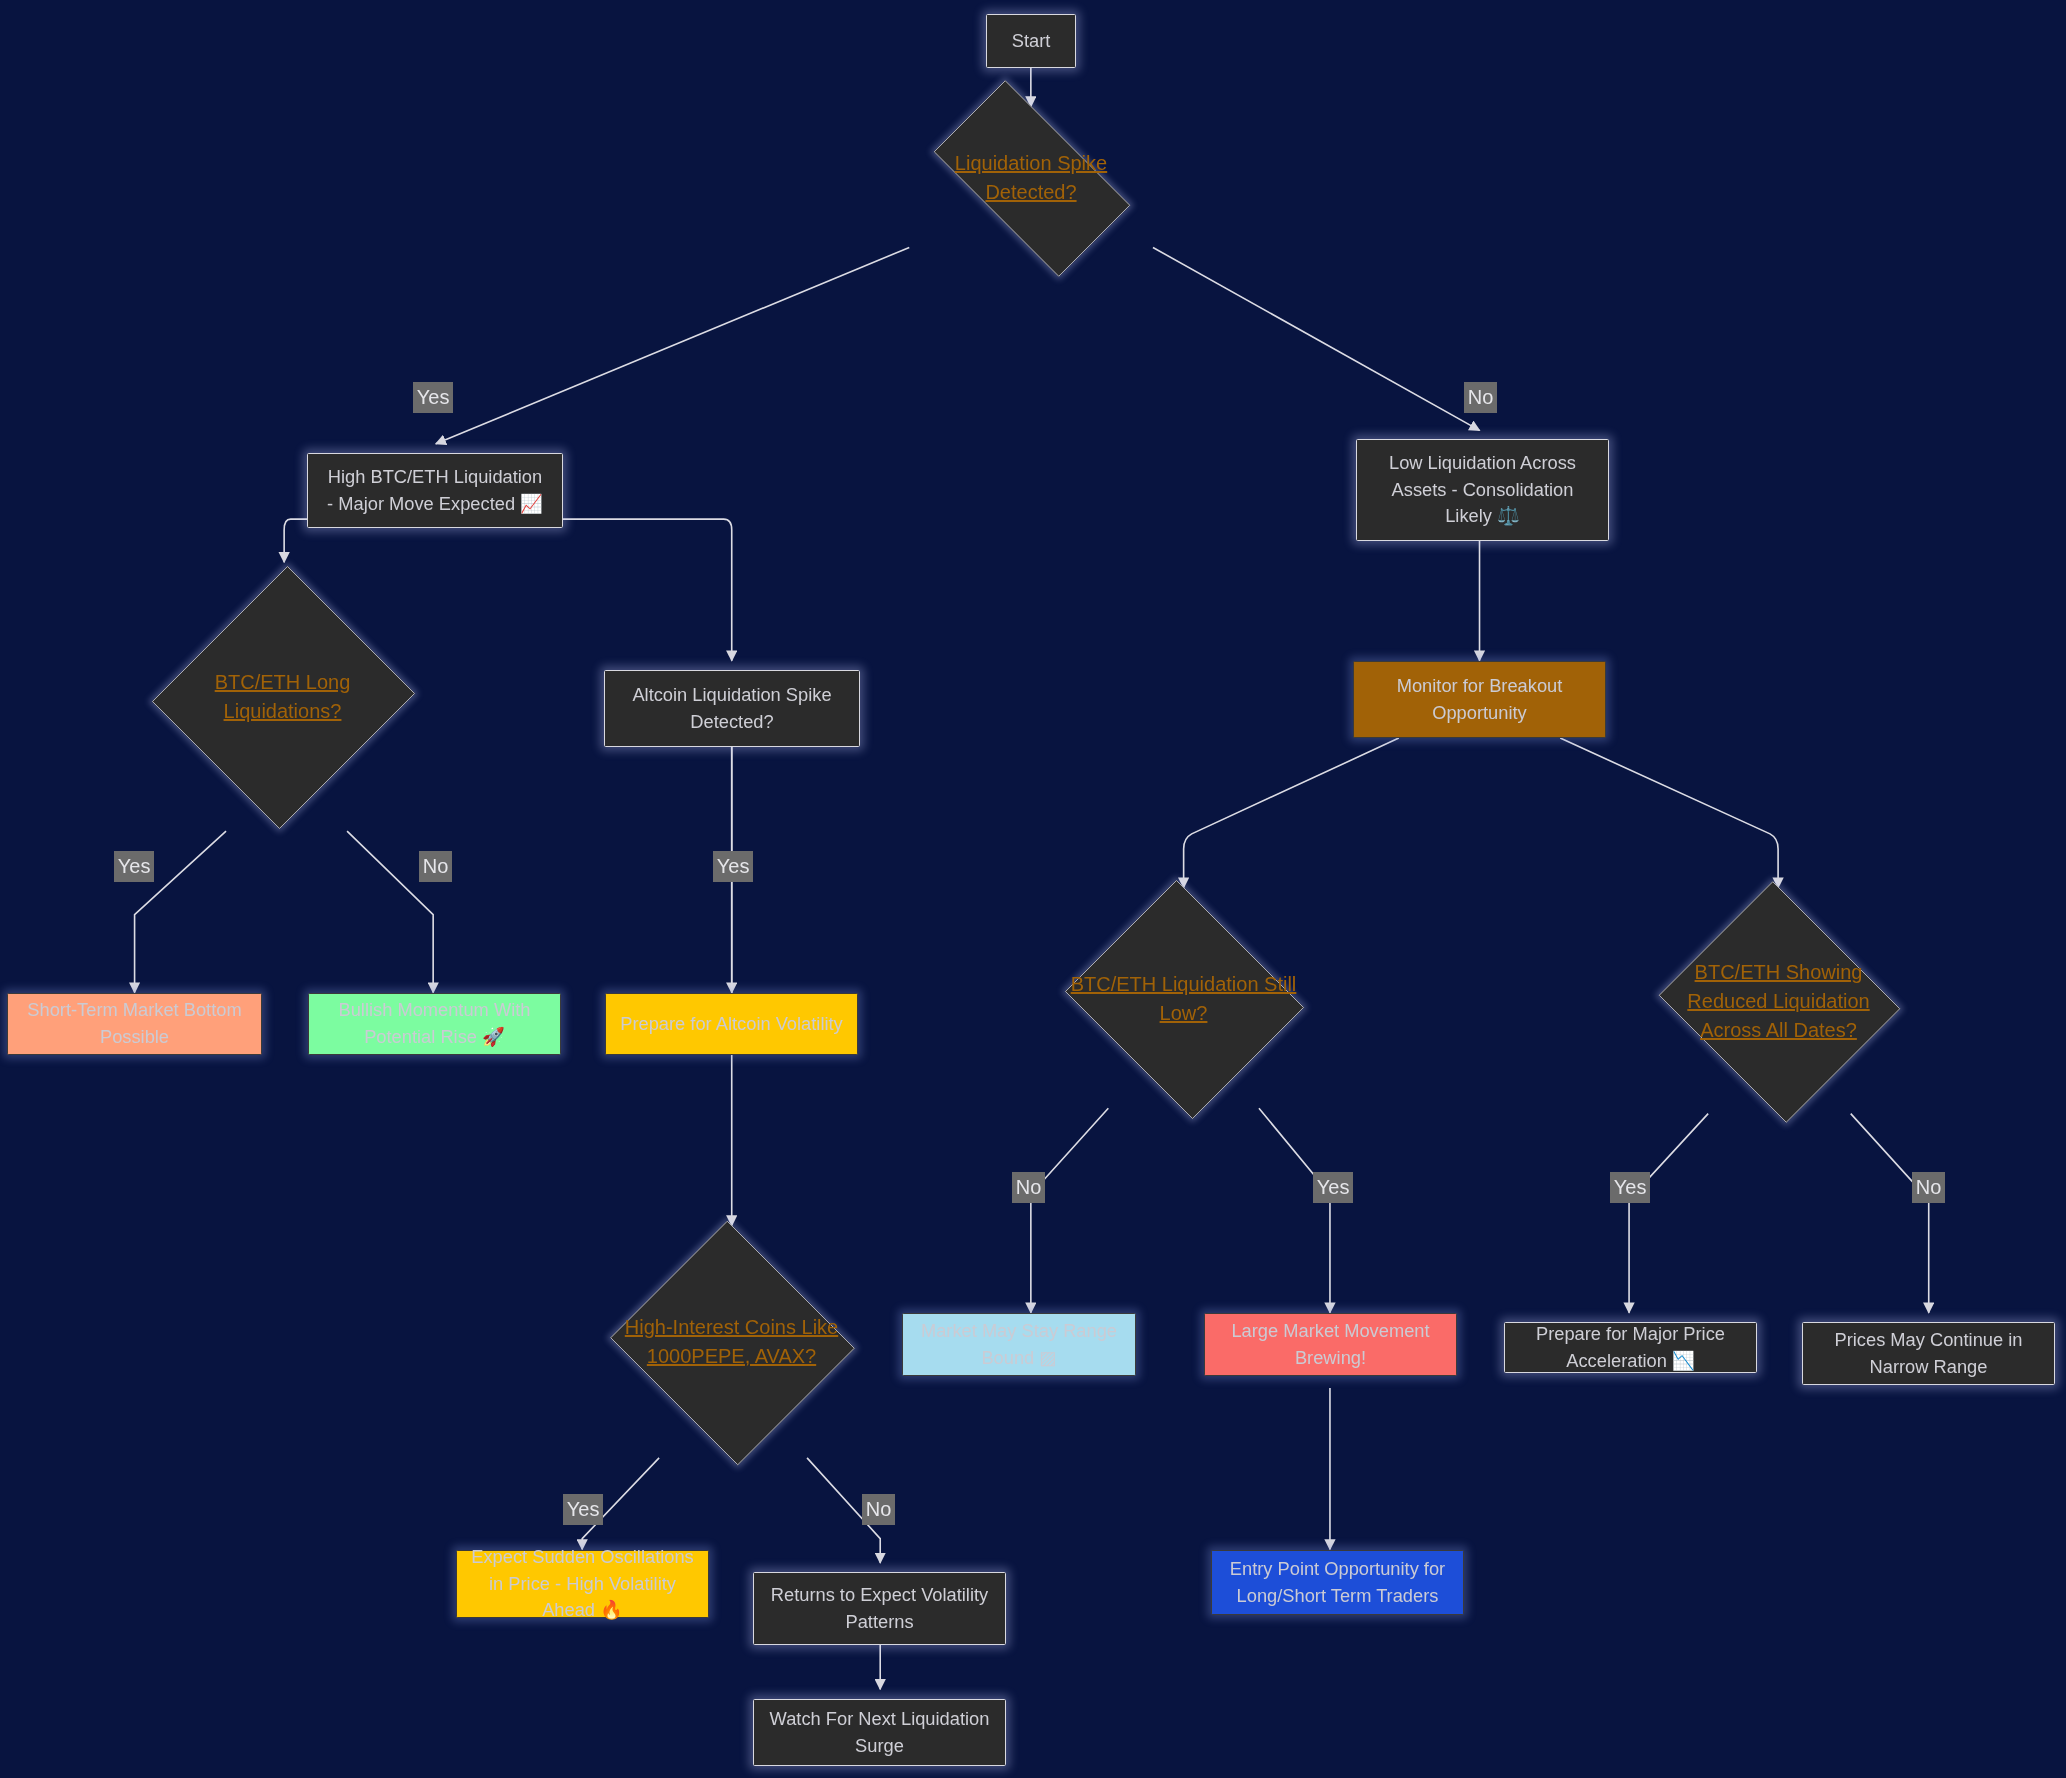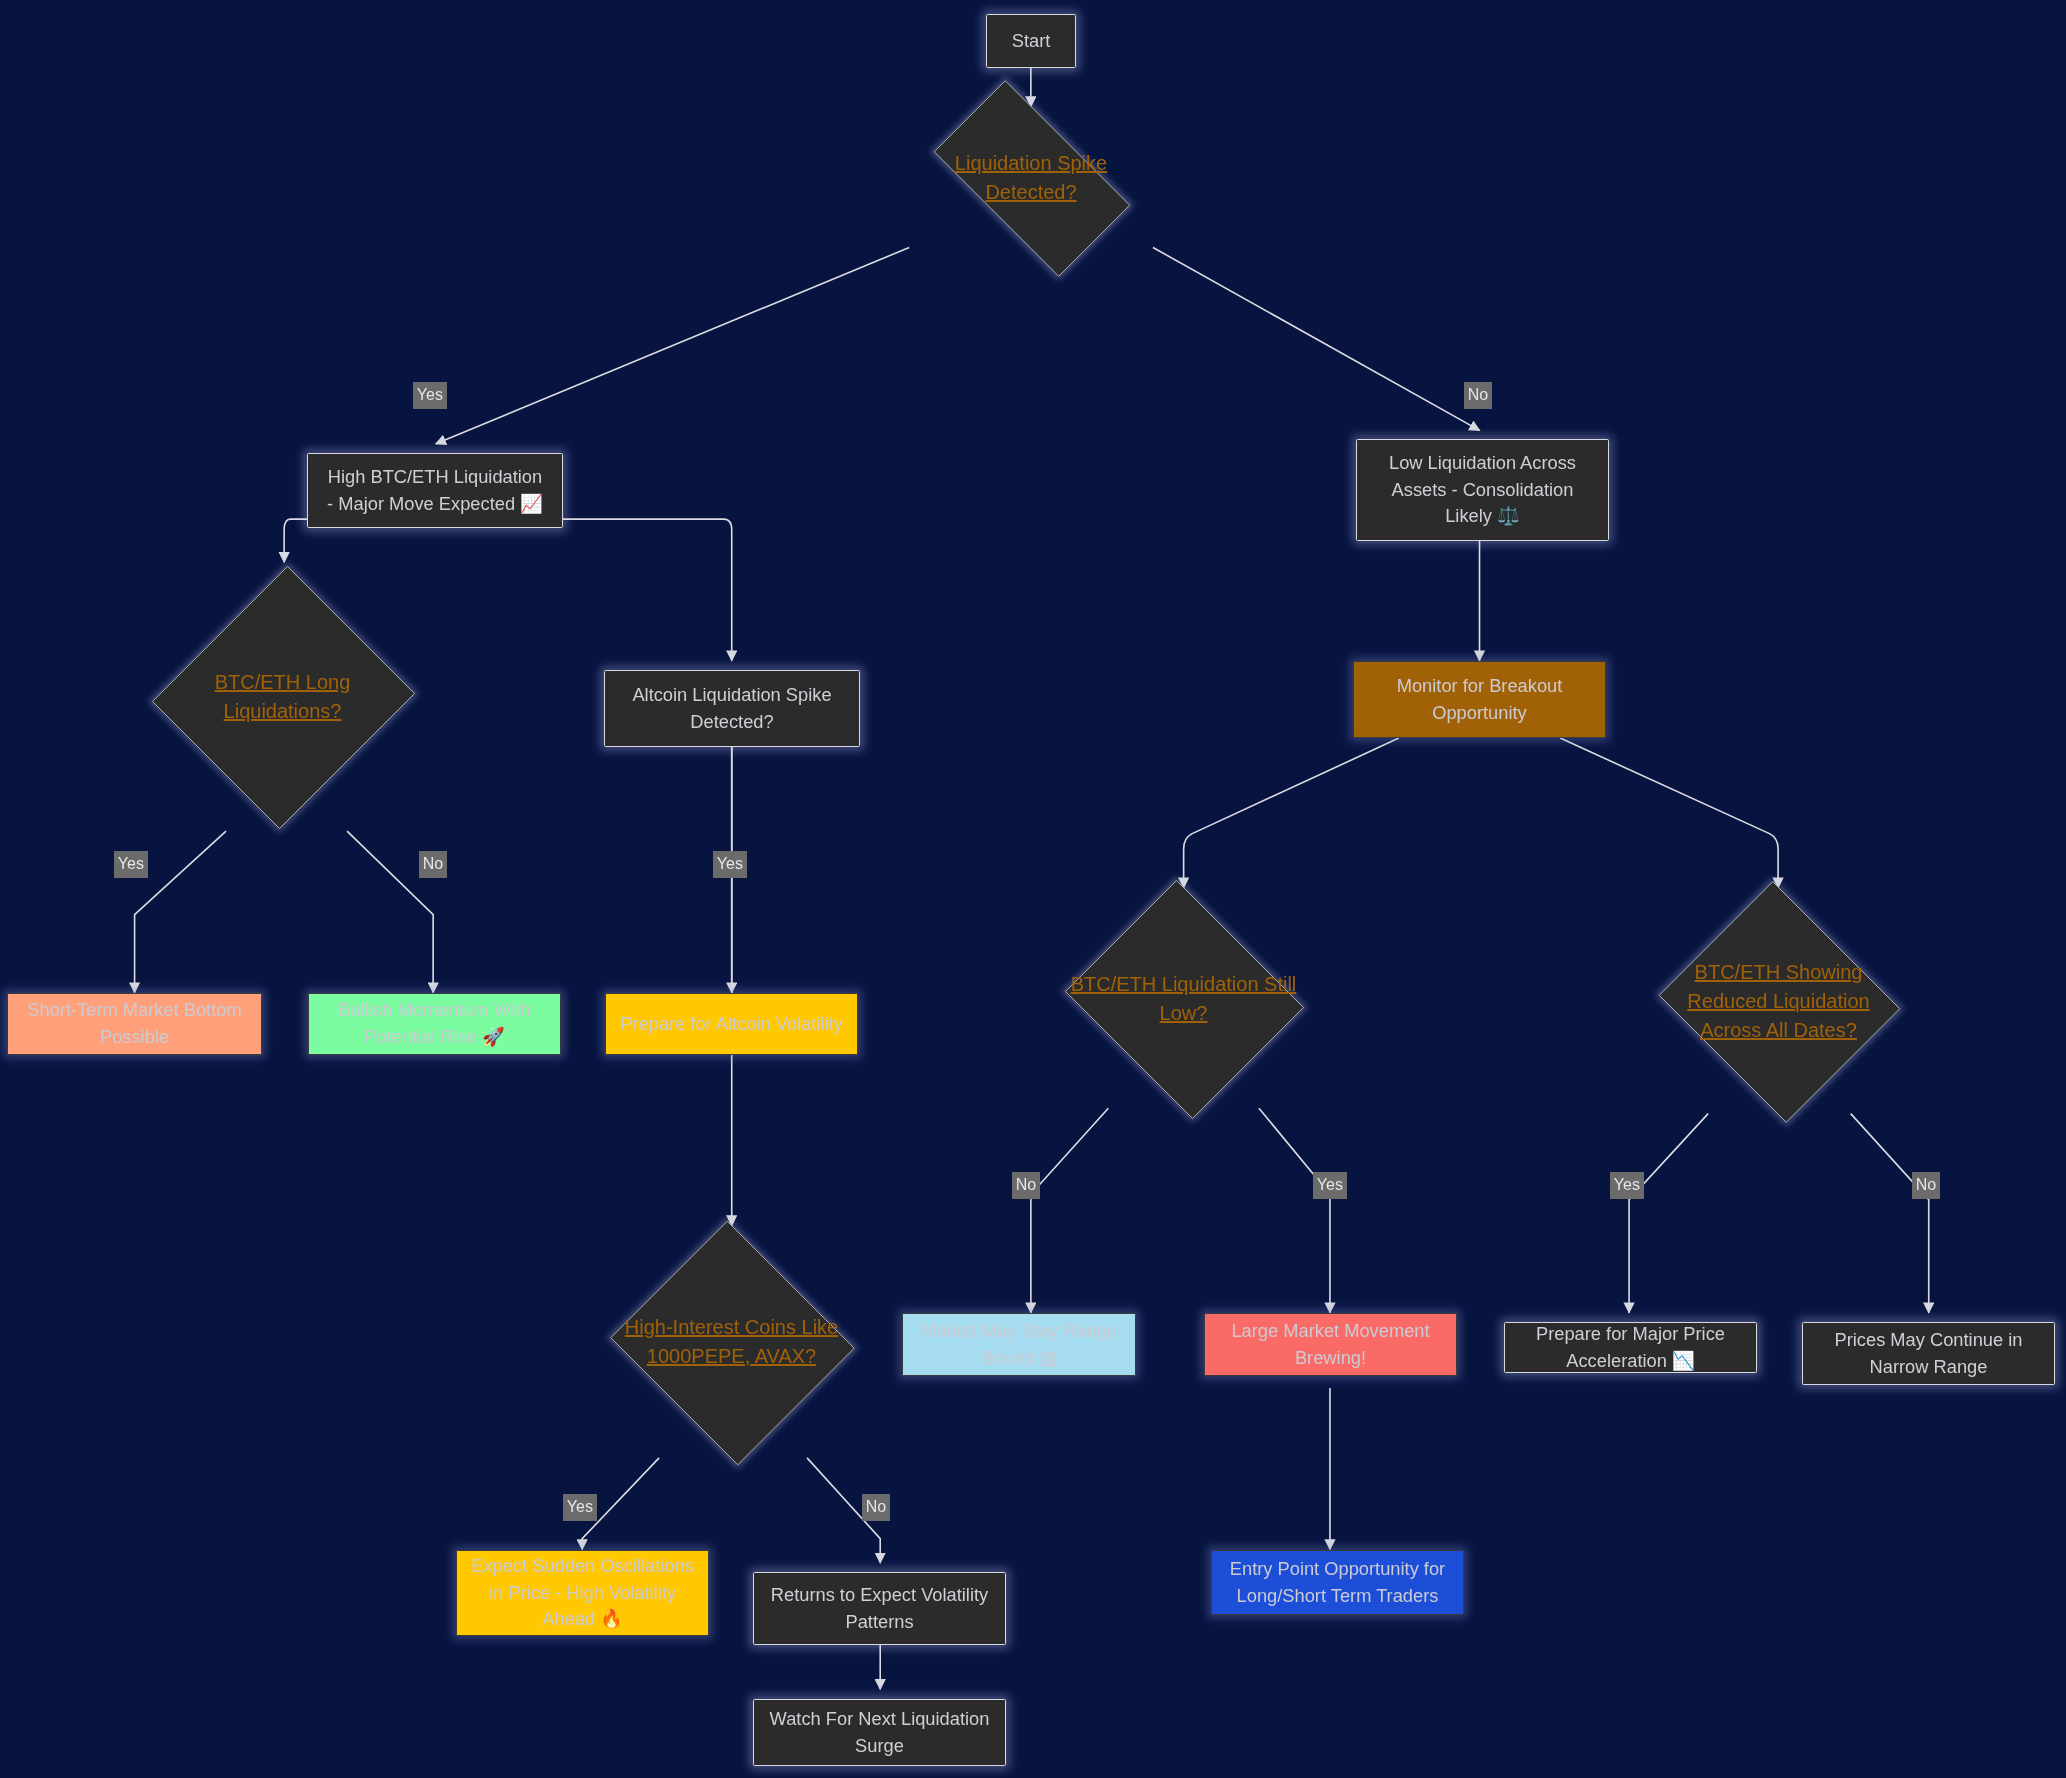--- a/index.html
+++ b/index.html
@@ -92,21 +92,21 @@
   .c-gold    { background: #ffc800; }
   .c-ltblue  { background: #a16207; text-align: center; }
   .c-skyblue { background: #a6dcef; }
   .c-red     { background: #fa6b68; }
   .c-lime    { background: #1d4ed8; margin-left: 7px; }
 
   .edge-label {
     position: absolute;
     background: #6b6b6b;
     color: #e6e6ea;
-    font-size: 16px;
+    font-size: 20px;
     line-height: 1;
     padding: 4.8px 3.8px 6px 3.8px;
     box-sizing: border-box;
     z-index: 7;
     white-space: nowrap;
   }
 </style>
 </head>
 <body>
 
@@ -244,21 +244,21 @@
   <div class="node rect" style="left:1504px; top:1313px; width:253px; height:51px;">
     <span class="txt">Prepare for Major Price
 Acceleration 📉</span>
   </div>
 
   <div class="node rect" style="left:1802px; top:1313px; width:253px; height:63px;">
     <span class="txt">Prices May Continue in
 Narrow Range</span>
   </div>
 
-  <div class="node fill c-gold" style="left:456px; top:1550px; width:253px; height:86px;">
+  <div class="node fill c-gold" style="left:456px; top:1550px; width:253px; height:68px;">
     <span class="txt">Expect Sudden Oscillations
 in Price - High Volatility
 Ahead 🔥</span>
   </div>
 
   <div class="node rect" style="left:753px; top:1563px; width:253px; height:73px;">
     <span class="txt">Returns to Expect Volatility
 Patterns</span>
   </div>
 

